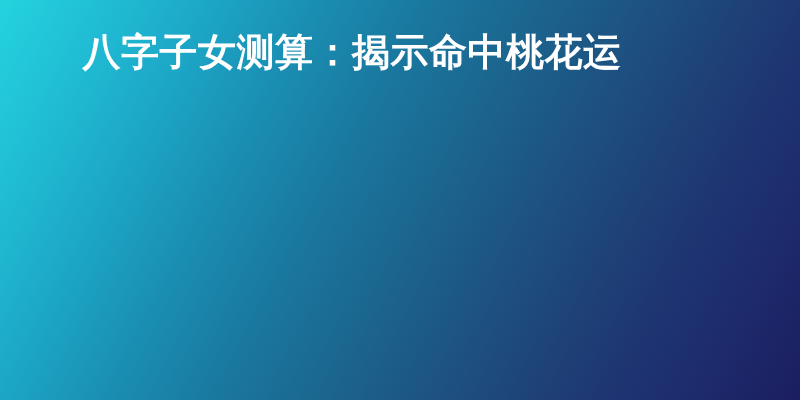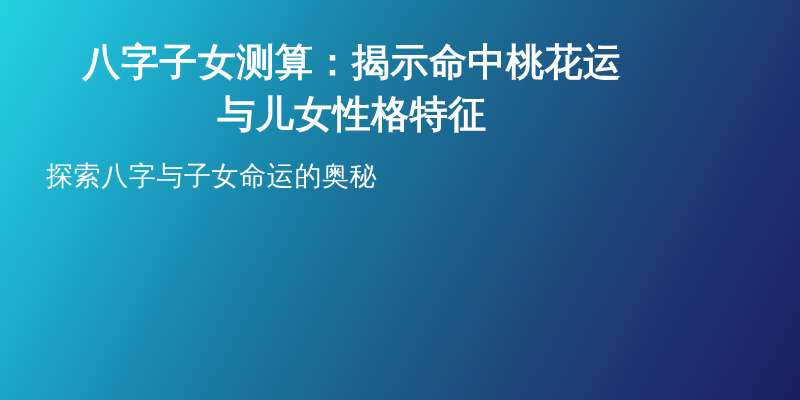--- a/index.html
+++ b/index.html
@@ -33,21 +33,21 @@
         #1d2a6b 90%,
         #1b1e60 100%
     );
     overflow: hidden;
   }
 
   
   .title-block {
     position: absolute;
     left: 0;
-    top: 36px;
+    top: 26px;
     width: 704px;
     text-align: center;
   }
   .title-line {
     display: block;
     color: #ffffff;
     font-size: 38px;
     font-weight: 700;
     line-height: 52px;
     letter-spacing: 0.5px;
@@ -71,20 +71,18 @@
     white-space: nowrap;
   }
 </style>
 </head>
 <body>
 
 <div id="poster">
 
   <div class="title-block">
     <span class="title-line">八字子女测算：揭示命中桃花运</span>
-    <span class="title-line">与儿女性格特征</span>
   </div>
 
   <div class="body-block">
-    <span class="body-line">探索八字与子女命运的奥秘</span>
   </div>
 
 </div>
 
 </body></html>

